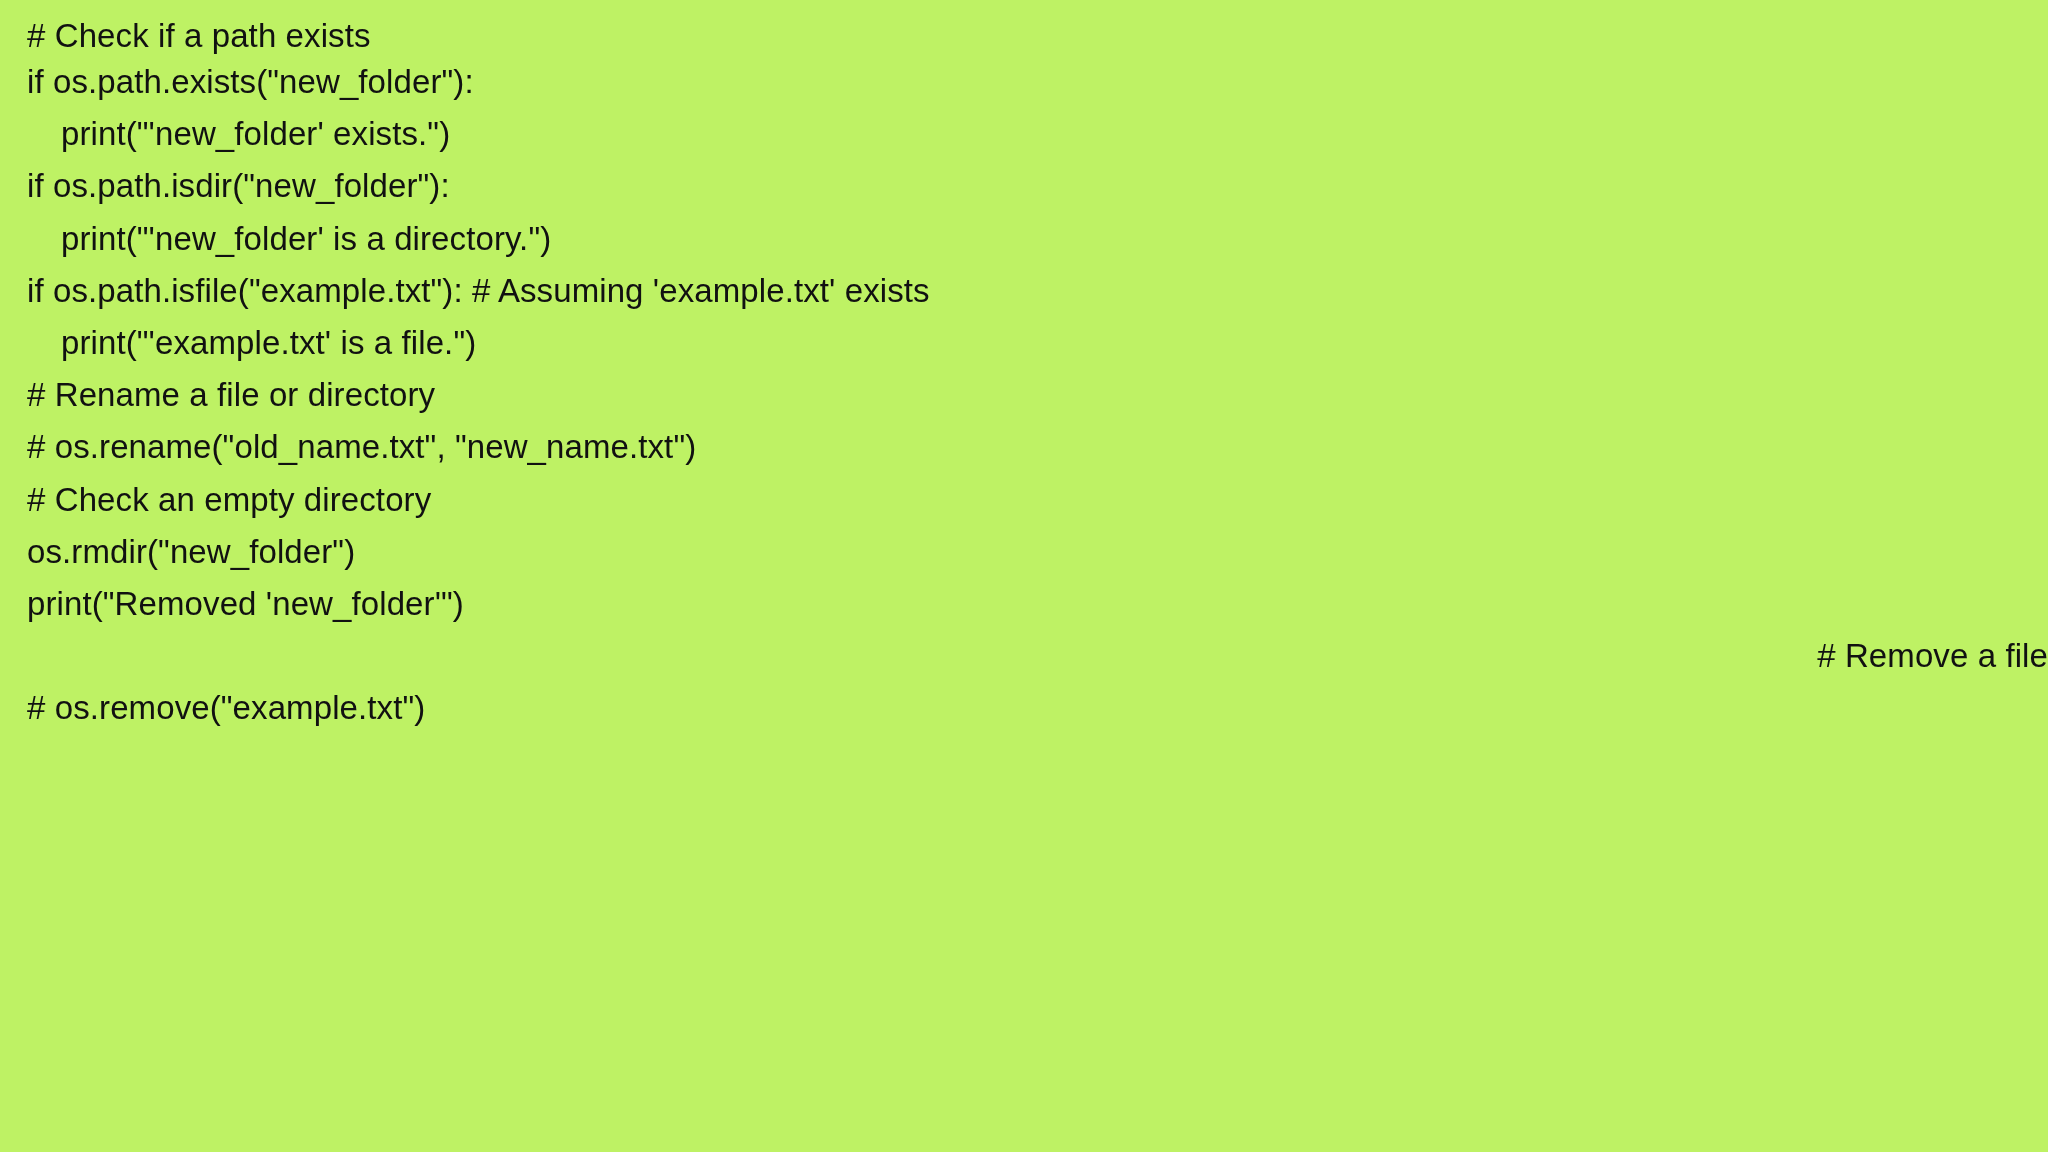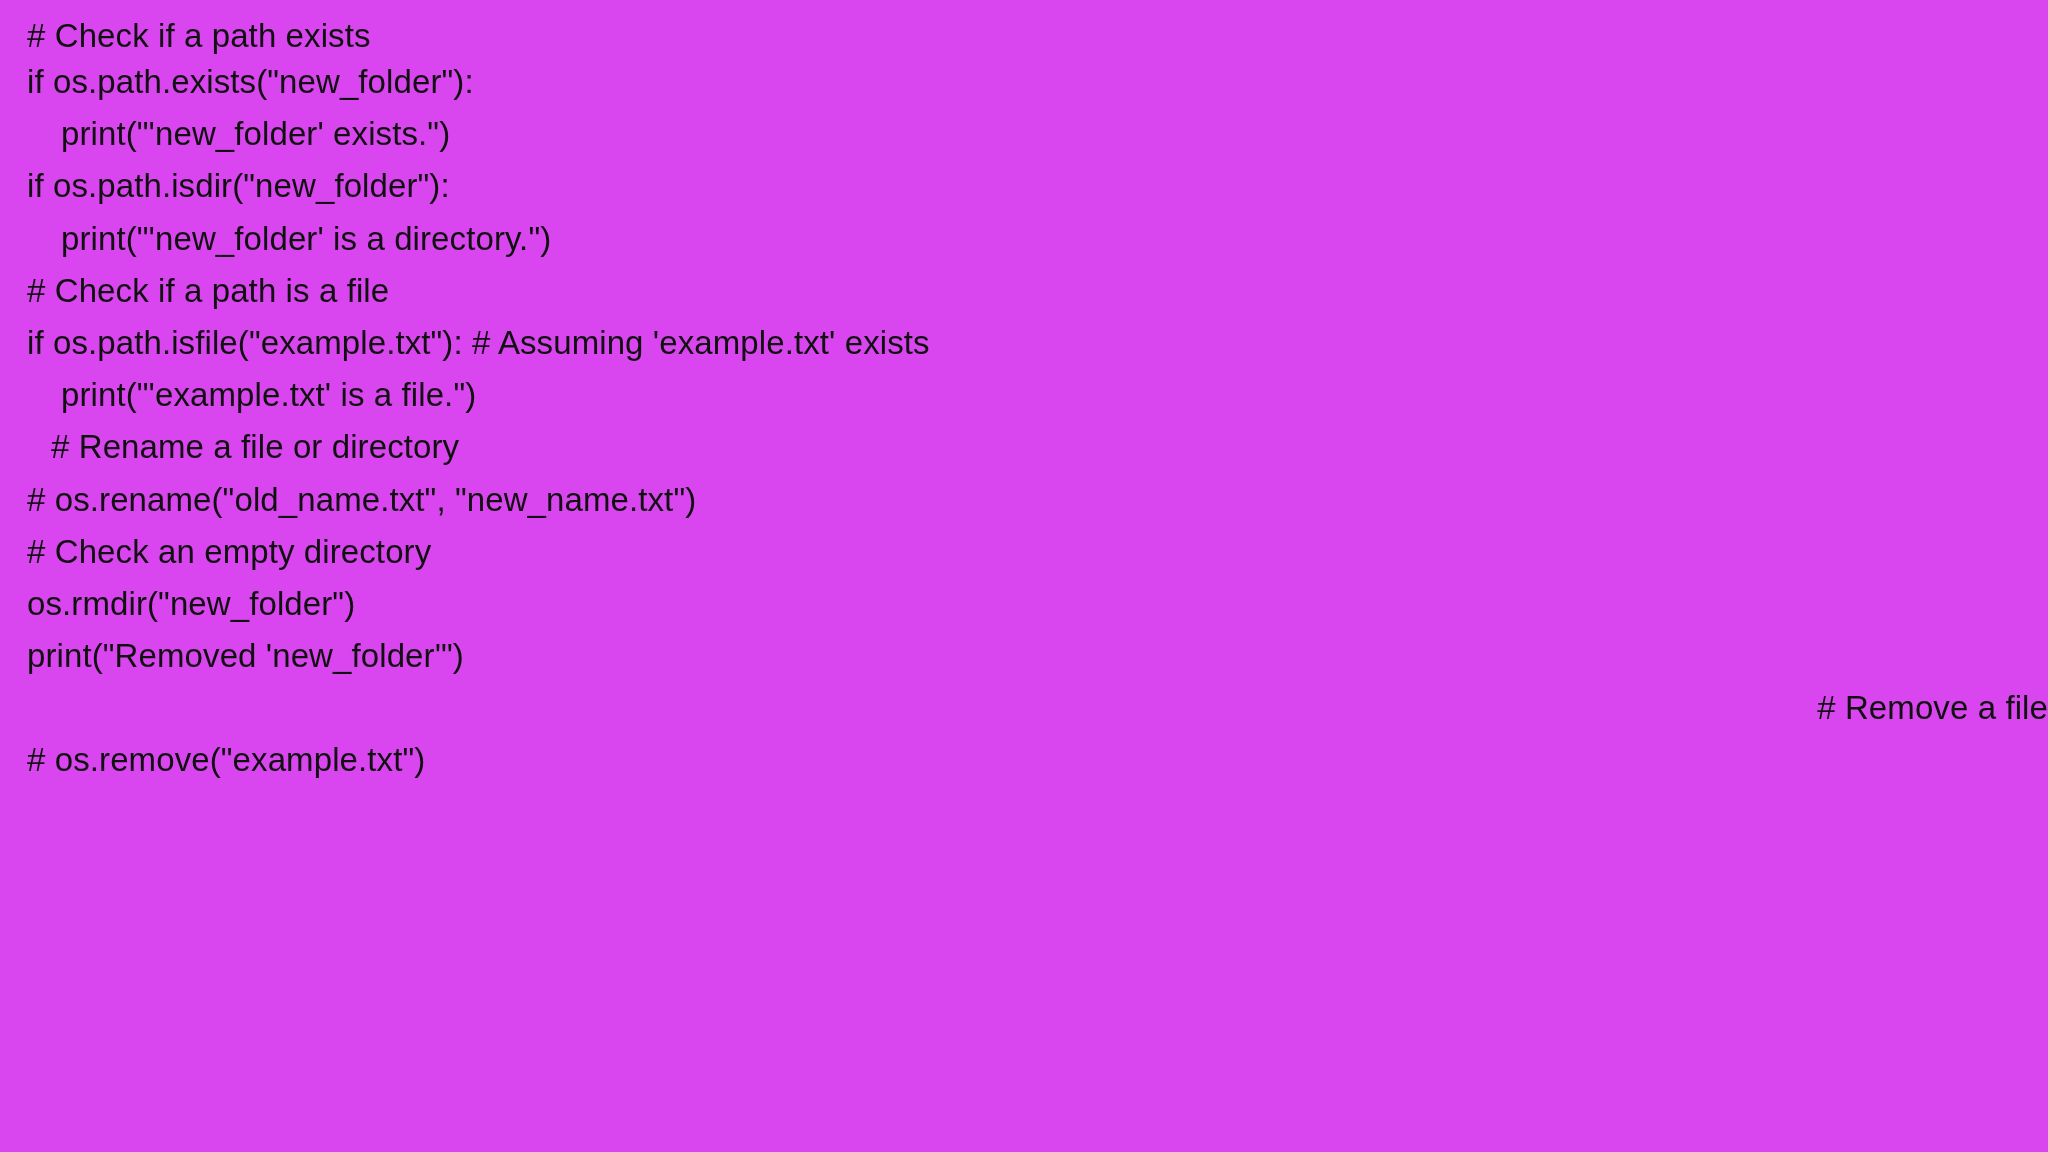--- a/index.html
+++ b/index.html
@@ -40,29 +40,28 @@
     height: 56px;
     line-height: 72px;
   }
   .indent-1 {
     padding-left: 61px;
   }
 </style>
 </head>
 <body>
 
-<div id="code-block" style="background: #d946ef;">
+<div id="code-block" style="background: #bef264;">
     <div class="code-line first" style="color: rgb(17, 17, 17);"># Check if a path exists</div>
     <div class="code-line" style="color: rgb(17, 17, 17);">if os.path.exists("new_folder"):</div>
     <div class="code-line indent-1" style="color: rgb(17, 17, 17);">print("'new_folder' exists.")</div>
     <div class="code-line" style="color: rgb(17, 17, 17);">if os.path.isdir("new_folder"):</div>
     <div class="code-line indent-1" style="color: rgb(17, 17, 17);">print("'new_folder' is a directory.")</div>
-    <div class="code-line" style="color: rgb(17, 17, 17);"># Check if a path is a file</div>
     <div class="code-line" style="color: rgb(17, 17, 17);">if os.path.isfile("example.txt"): # Assuming 'example.txt' exists</div>
     <div class="code-line indent-1" style="color: rgb(17, 17, 17);">print("'example.txt' is a file.")</div>
-    <div class="code-line" style="color: rgb(17, 17, 17); margin-left: 24px;"># Rename a file or directory</div>
+    <div class="code-line" style="color: rgb(17, 17, 17);"># Rename a file or directory</div>
     <div class="code-line" style="color: rgb(17, 17, 17);"># os.rename("old_name.txt", "new_name.txt")</div>
     <div class="code-line" style="color: rgb(17, 17, 17);"># Check an empty directory</div>
     <div class="code-line" style="color: rgb(17, 17, 17);">os.rmdir("new_folder")</div>
     <div class="code-line" style="color: rgb(17, 17, 17);">print("Removed 'new_folder'")</div>
     <div class="code-line" style="color: rgb(17, 17, 17); text-align: right;"># Remove a file</div>
     <div class="code-line" style="color: rgb(17, 17, 17);"># os.remove("example.txt")</div>
   </div>
 
 </body></html>

